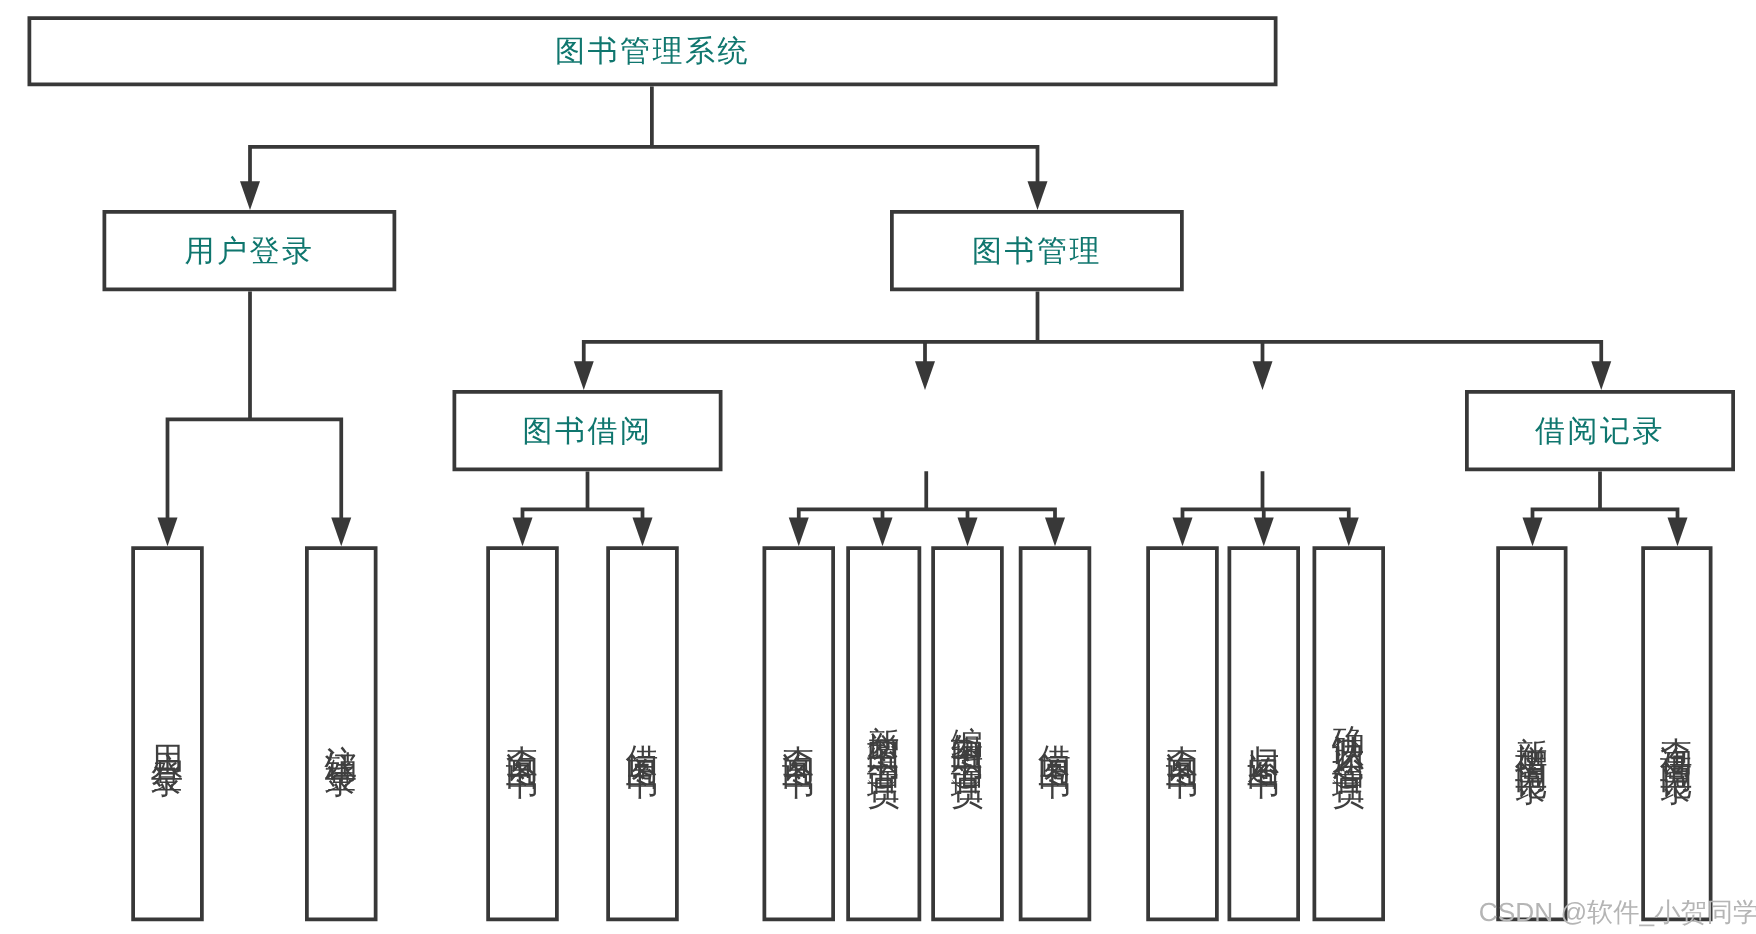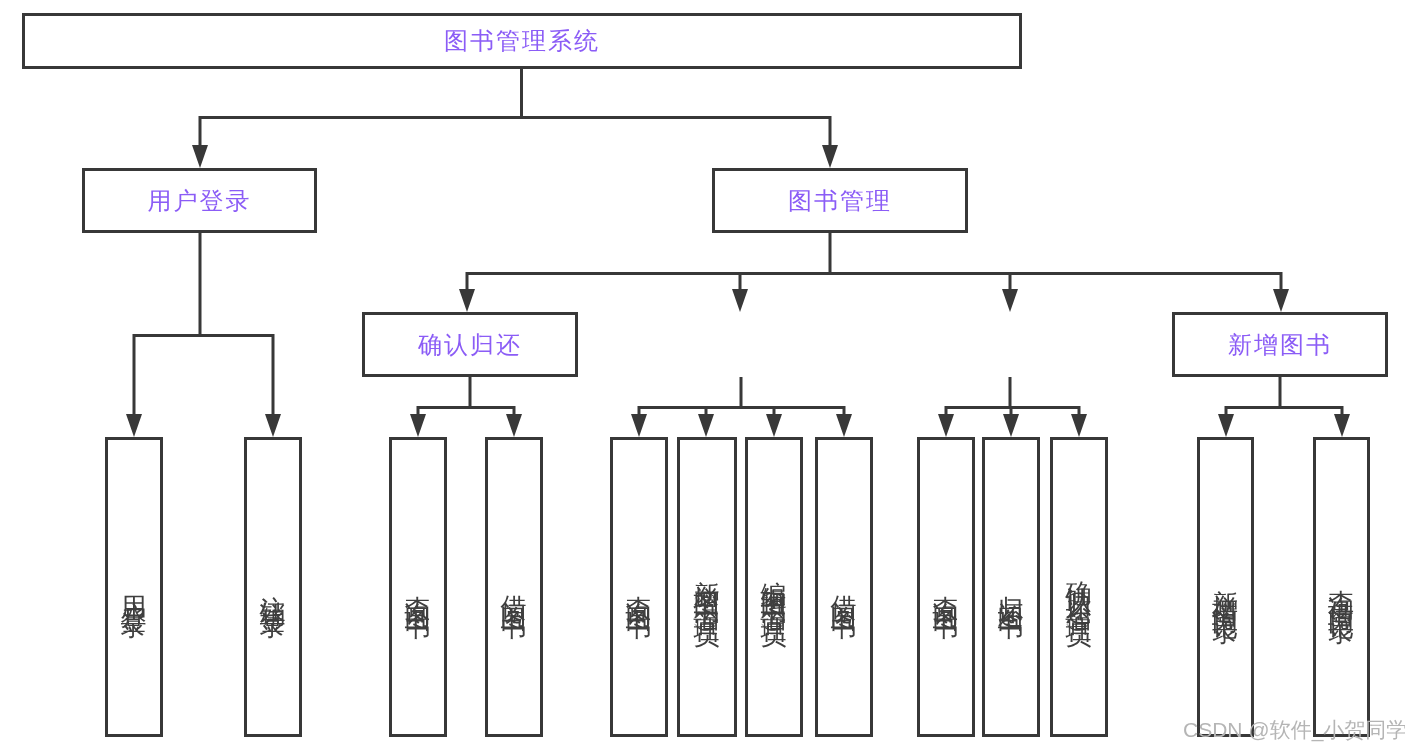--- a/index.html
+++ b/index.html
@@ -25,21 +25,21 @@
     position: absolute;
     box-sizing: border-box;
     border: 3px solid #383838;
     background: #ffffff;
     display: flex;
     align-items: center;
     justify-content: center;
     z-index: 2;
   }
   .node .lbl {
-    color: #8b5cf6;
+    color: #0f766e;
     font-size: 24px;
     letter-spacing: 2px;
     white-space: nowrap;
   }
   .leaf {
     top: 437px;
     width: 58px;
     height: 300px;
   }
   .leaf .vlbl {
@@ -106,29 +106,29 @@
     </g>
   </svg>
 
   <div class="node" style="left:22px;top:13px;width:1000px;height:56px">
     <span class="lbl">图书管理系统</span>
   </div>
 
   <div class="node" style="left:82px;top:168px;width:235px;height:65px">
     <span class="lbl">用户登录</span>
   </div>
-  <div class="node" style="left:712px;top:168px;width:256px;height:65px">
+  <div class="node" style="left:712px;top:168px;width:235px;height:65px">
     <span class="lbl">图书管理</span>
   </div>
 
   <div class="node" style="left:362px;top:312px;width:216px;height:65px">
-    <span class="lbl">确认归还</span>
+    <span class="lbl">图书借阅</span>
   </div>
   <div class="node" style="left:1172px;top:312px;width:216px;height:65px">
-    <span class="lbl">新增图书</span>
+    <span class="lbl">借阅记录</span>
   </div>
 
   <div class="node leaf" style="left:105px">
     <span class="vlbl">用户登录</span>
   </div>
   <div class="node leaf" style="left:244px">
     <span class="vlbl">注销登录</span>
   </div>
 
   <div class="node leaf" style="left:389px">

